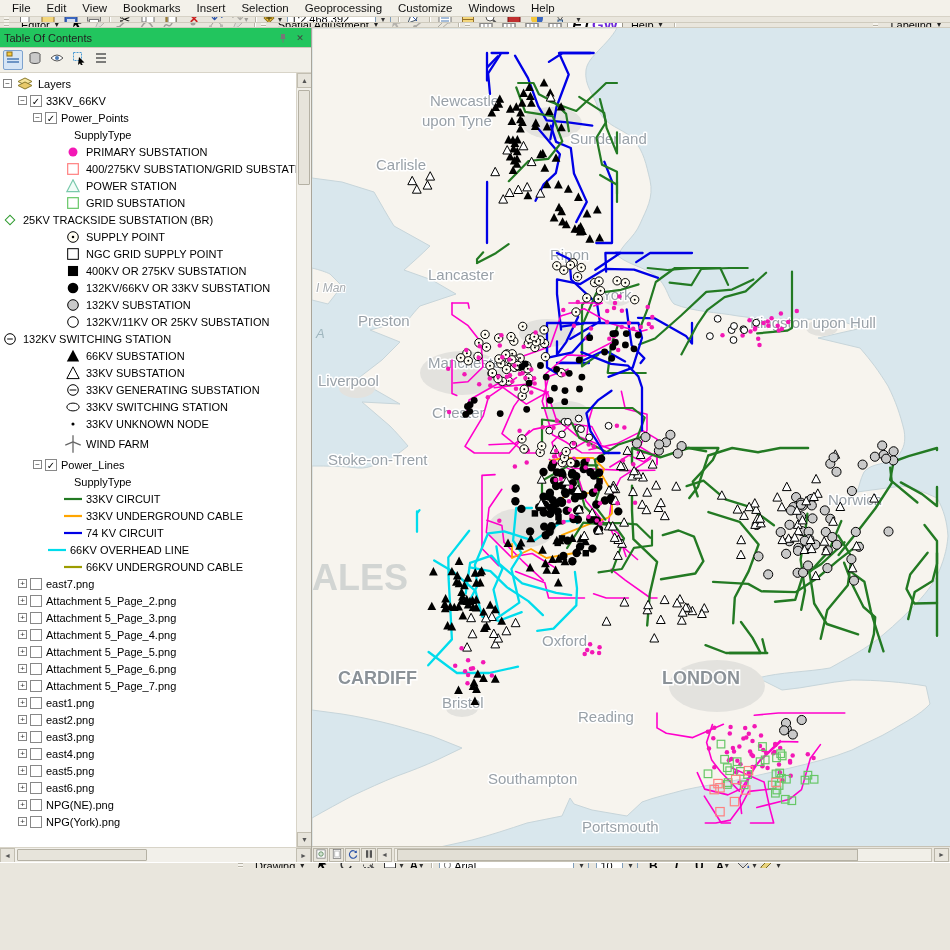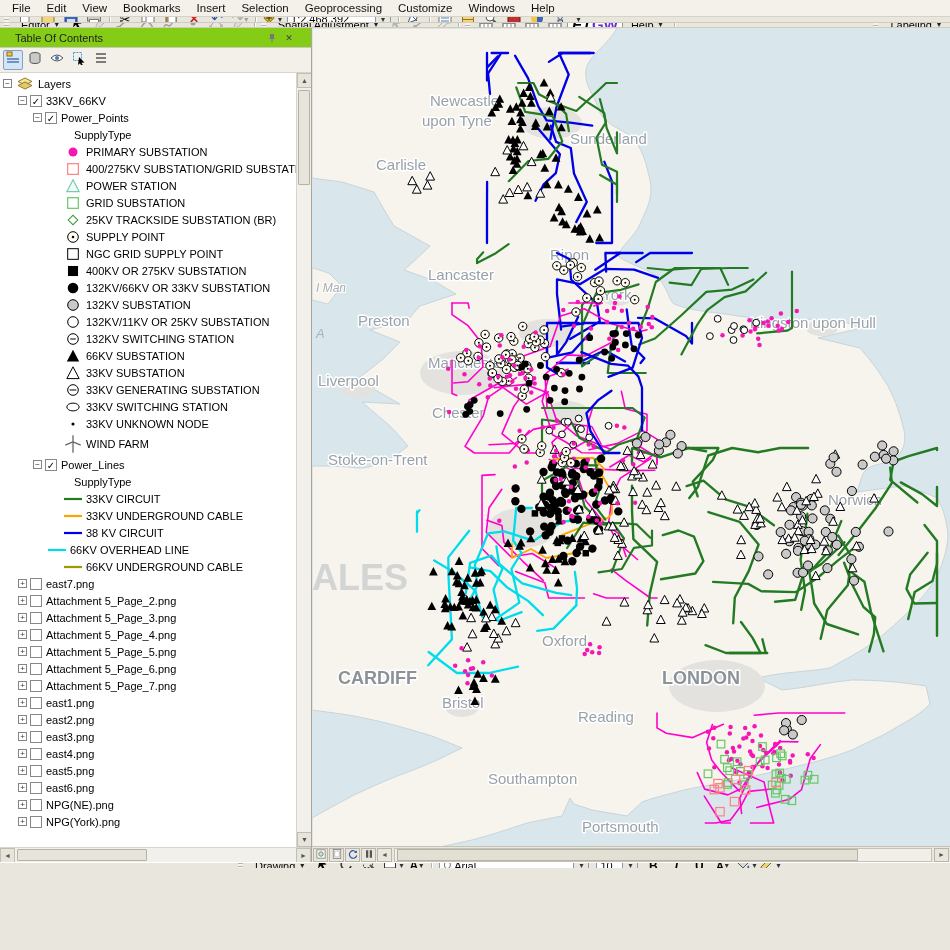--- a/index.html
+++ b/index.html
@@ -27,21 +27,21 @@
   .etgw .et{font-weight:bold;font-style:italic;color:#000}
   .etgw .gw{font-weight:bold;color:#6d28d9}
   [data-name="bold-button"]{font-weight:bold}
   [data-name="italic-button"]{font-style:italic;font-weight:bold}
   [data-name="underline-button"]{text-decoration:underline;font-weight:bold}
   .mlauto{margin-left:auto}
 
   
   .main{display:flex;height:850px}
   .toc{width:312px;background:#F2F0E9;border-right:1px solid #A9A59A;display:flex;flex-direction:column}
-  .toc-title{height:20px;display:flex;align-items:center;justify-content:space-between;padding:0 15px;font-size:11px;background:#84cc16;border-bottom:1px solid #CCC8BB;color:#222}
+  .toc-title{height:20px;display:flex;align-items:center;justify-content:space-between;padding:0 4px;font-size:11px;background:#22c55e;border-bottom:1px solid #CCC8BB;color:#222}
   .toc-title-btns{display:flex;gap:3px;align-items:center}
   .toc-title-btns .sbtn{width:14px;height:14px;display:flex;align-items:center;justify-content:center;font-size:9px;color:#444}
   .toc-tools{height:25px;display:flex;align-items:center;gap:2px;padding:2px 3px;border-bottom:1px solid #D8D4C8;background:#F2F0E9}
   .toc-tool{width:20px;height:20px;display:flex;align-items:center;justify-content:center;border:1px solid transparent;border-radius:2px}
   .toc-tool.active{background:#D6E5F5;border-color:#7DA2CE}
   .toc-body{flex:1;display:flex;background:#fff;overflow:hidden}
   .tree{flex:1;overflow:hidden;padding-top:2px;font-size:11px;color:#000}
   .row{height:17px;display:flex;align-items:center;white-space:nowrap;overflow:hidden}
   .row.tall{height:24px}
   .exp{width:9px;height:9px;border:1px solid #848484;background:#fff;font-size:8px;line-height:7px;text-align:center;margin-right:3px;flex:none;color:#333}
@@ -417,21 +417,21 @@
               <span class="lbl" data-name="legend-label">POWER STATION</span>
             </div>
             <div class="row" data-name="legend-item-row" style="padding-left:63px">
               <span class="swatch" data-name="legend-symbol-sq_green">
                 <svg width="14" height="14" viewBox="0 0 14 14">
                   <rect x="1.68" y="1.68" width="10.64" height="10.64" fill="none" stroke="#67C767" stroke-width="1.2"></rect>
                 </svg>
               </span>
               <span class="lbl" data-name="legend-label">GRID SUBSTATION</span>
             </div>
-            <div class="row" data-name="legend-item-row" style="padding-left:63px">
+            <div class="row" data-name="legend-item-row" style="">
               <span class="swatch" data-name="legend-symbol-diamond_green">
                 <svg width="14" height="14" viewBox="0 0 14 14">
                   <rect x="3.64" y="3.64" width="6.72" height="6.72" fill="#fff" stroke="#2E9B2E" transform="rotate(45 7 7)"></rect>
                 </svg>
               </span>
               <span class="lbl" data-name="legend-label">25KV TRACKSIDE SUBSTATION (BR)</span>
             </div>
             <div class="row" data-name="legend-item-row" style="padding-left:63px">
               <span class="swatch" data-name="legend-symbol-circle_dot">
                 <svg width="14" height="14" viewBox="0 0 14 14">
@@ -474,21 +474,21 @@
               <span class="lbl" data-name="legend-label">132KV SUBSTATION</span>
             </div>
             <div class="row" data-name="legend-item-row" style="padding-left:63px">
               <span class="swatch" data-name="legend-symbol-circle_white">
                 <svg width="14" height="14" viewBox="0 0 14 14">
                   <circle cx="7" cy="7" r="5.32" fill="#fff" stroke="#000"></circle>
                 </svg>
               </span>
               <span class="lbl" data-name="legend-label">132KV/11KV OR 25KV SUBSTATION</span>
             </div>
-            <div class="row" data-name="legend-item-row" style="padding-left:63px">
+            <div class="row" data-name="legend-item-row" style="">
               <span class="swatch" data-name="legend-symbol-circle_tick">
                 <svg width="14" height="14" viewBox="0 0 14 14">
                   <circle cx="7" cy="7" r="5.32" fill="#fff" stroke="#000"></circle>
                   <line x1="4.2" y1="7" x2="9.799999999999999" y2="7" stroke="#000"></line>
                 </svg>
               </span>
               <span class="lbl" data-name="legend-label">132KV SWITCHING STATION</span>
             </div>
             <div class="row" data-name="legend-item-row" style="padding-left:63px">
               <span class="swatch" data-name="legend-symbol-tri_black">
@@ -563,21 +563,21 @@
                 </svg>
               </span>
               <span class="lbl" data-name="legend-label">33KV UNDERGROUND CABLE</span>
             </div>
             <div class="row" data-name="legend-item-row" style="padding-left:63px">
               <span class="swatch" data-name="legend-line-symbol">
                 <svg width="20" height="10" viewBox="0 0 20 10">
                   <line x1="1" y1="5" x2="19" y2="5" stroke="#0000E6" stroke-width="2.2"></line>
                 </svg>
               </span>
-              <span class="lbl" data-name="legend-label">38 KV CIRCUIT</span>
+              <span class="lbl" data-name="legend-label">74 KV CIRCUIT</span>
             </div>
             <div class="row" data-name="legend-item-row" style="padding-left:47px">
               <span class="swatch" data-name="legend-line-symbol">
                 <svg width="20" height="10" viewBox="0 0 20 10">
                   <line x1="1" y1="5" x2="19" y2="5" stroke="#00DCEC" stroke-width="2.2"></line>
                 </svg>
               </span>
               <span class="lbl" data-name="legend-label">66KV OVERHEAD LINE</span>
             </div>
             <div class="row" data-name="legend-item-row" style="padding-left:63px">

